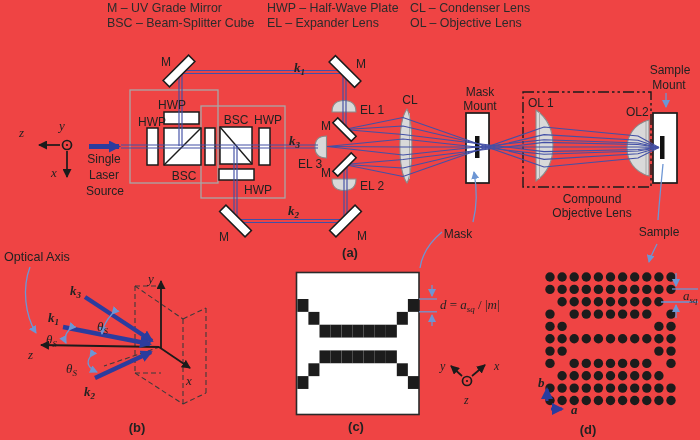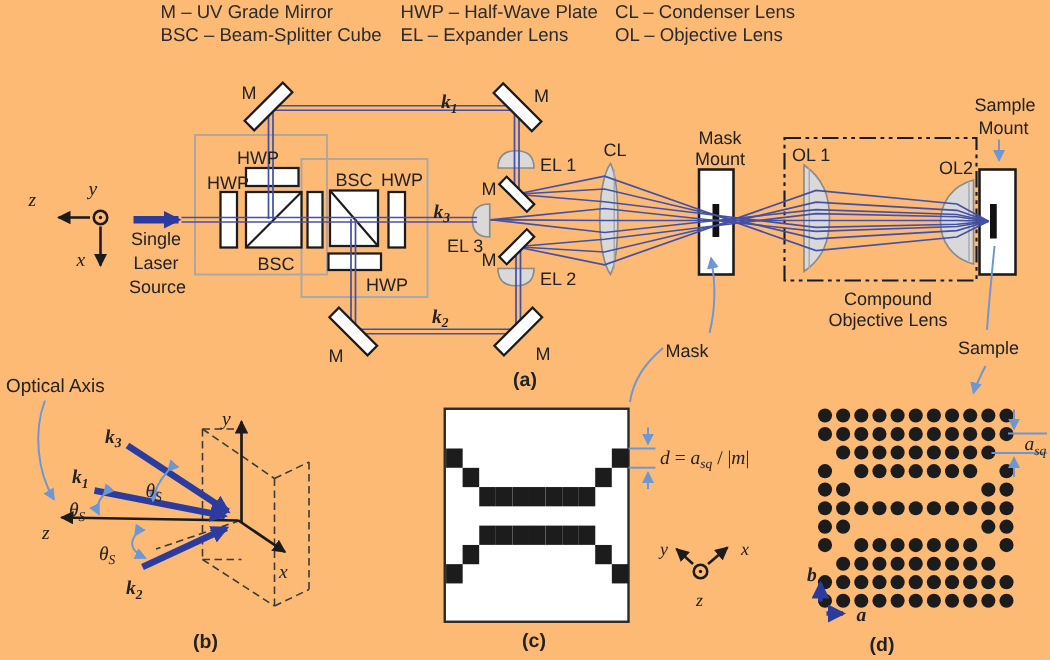--- a/index.html
+++ b/index.html
@@ -1,16 +1,16 @@
 <!DOCTYPE html>
 <html><head>
 <meta charset="utf-8">
 <style>
   html,body{margin:0;padding:0;background:#fff;}
-  #fig{position:relative;width:700px;height:440px;background:#fdba74;overflow:hidden;
+  #fig{position:relative;width:700px;height:440px;background:#ef4444;overflow:hidden;
        font-family:"Liberation Sans",sans-serif;}
   svg{position:absolute;left:0;top:0;}
   text{fill:#222;}
   .lab{font:12px "Liberation Sans",sans-serif;}
   .leg{font:12.4px "Liberation Sans",sans-serif;fill:#2b2b2b;}
   .cap{font:bold 13px "Liberation Sans",sans-serif;}
   .mathit{font:italic 13px "Liberation Serif",serif;}
   .mathit12{font:italic 12px "Liberation Serif",serif;}
   .kvec{font:italic bold 13px "Liberation Serif",serif;}
   .sub{font:italic bold 9px "Liberation Serif",serif;}

